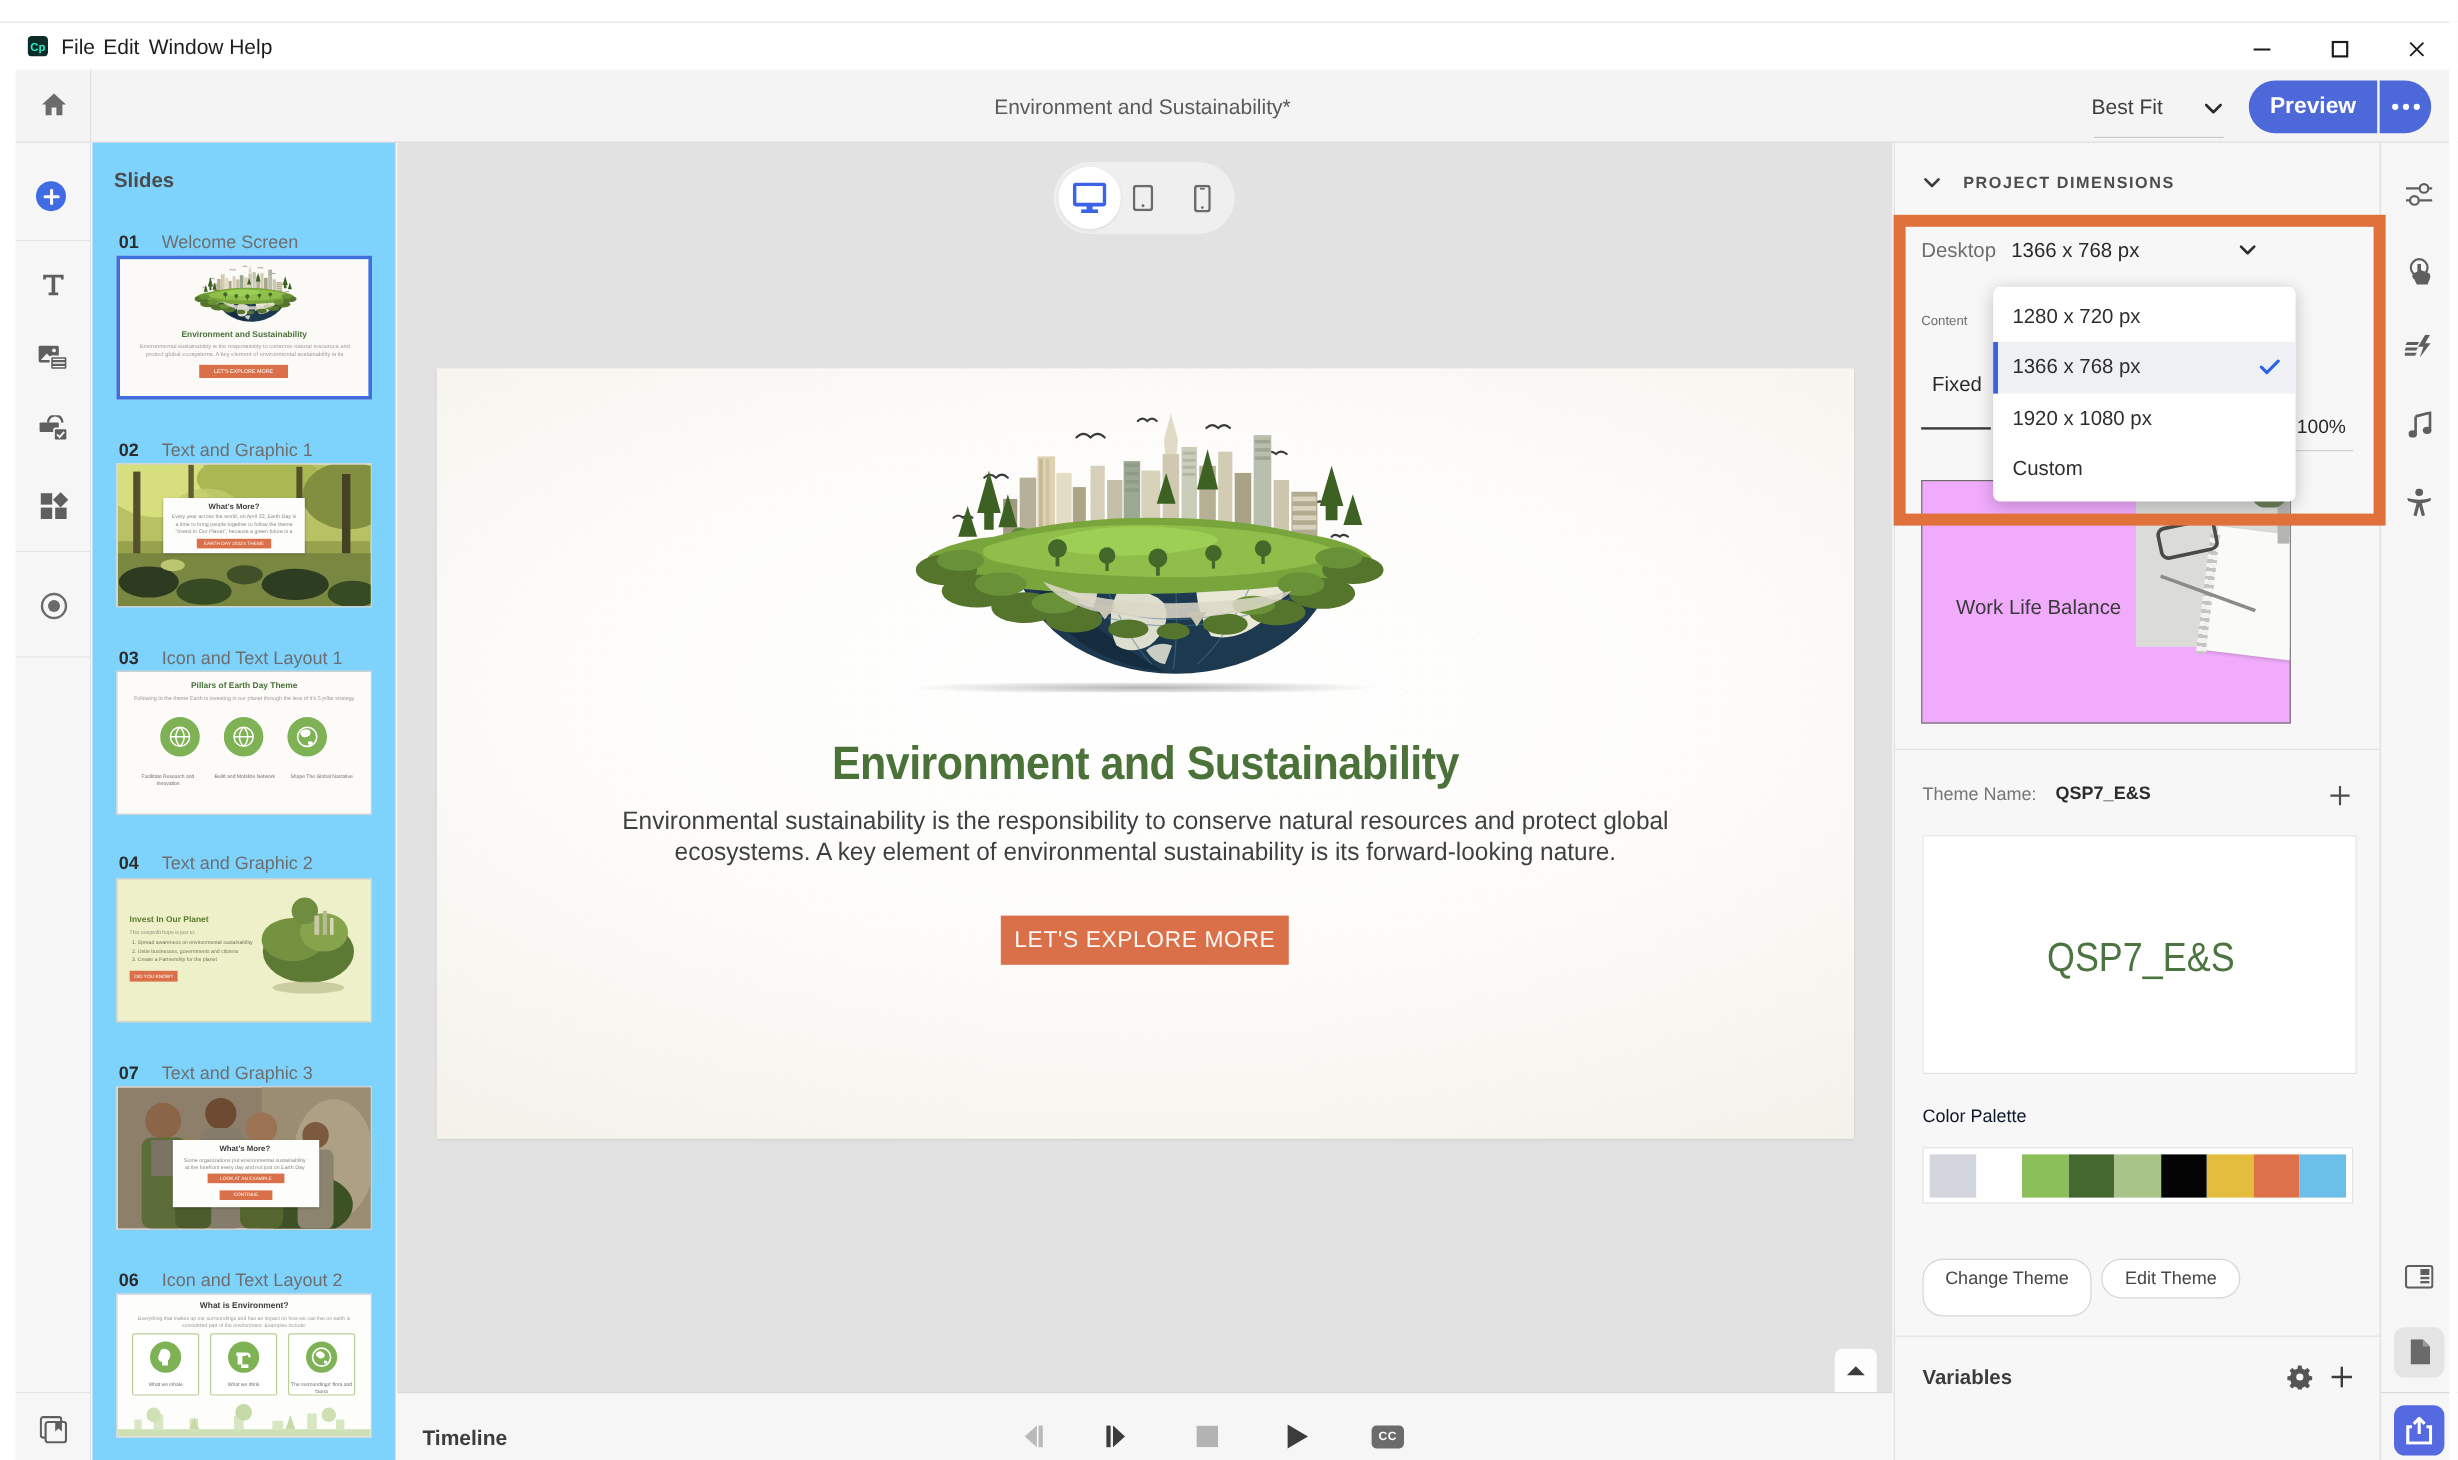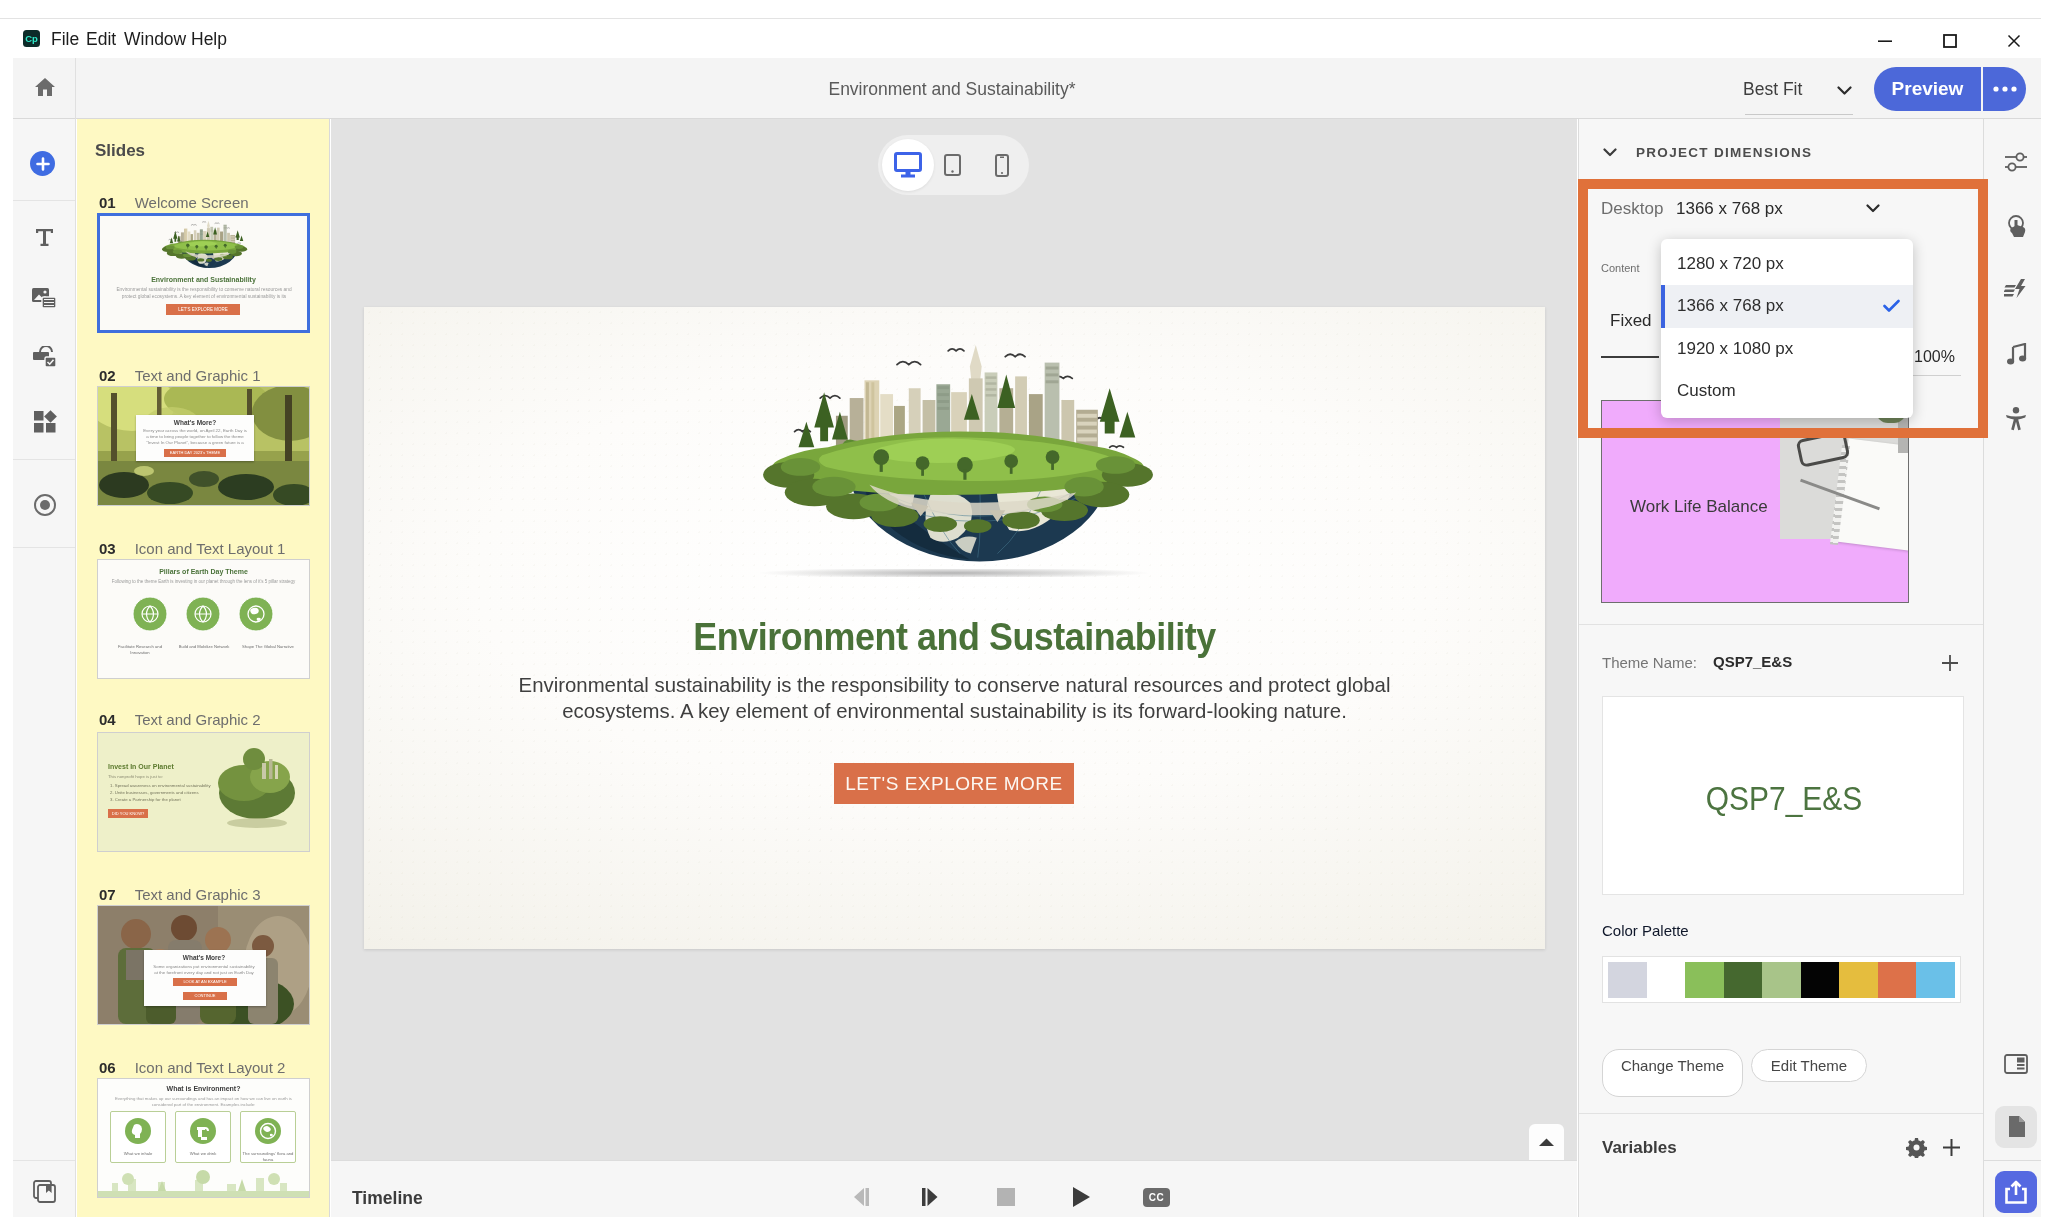--- a/index.html
+++ b/index.html
@@ -13,21 +13,21 @@
 
   
   #toolbar { position:absolute; left:13px; top:58px; width:2035px; height:61px; background:#f4f4f4; border-bottom:1px solid #d9d9d9; }
   #homecol { position:absolute; left:0; top:0; width:63px; height:61px; border-right:1px solid #e0e0e0; }
 
   
   #leftrail { position:absolute; left:13px; top:119px; width:63px; height:1098px; background:#f6f6f6; border-right:1px solid #e0e0e0; }
   .raildiv { position:absolute; left:0; width:62px; height:1px; background:#e4e4e4; }
 
   
-  #slidespanel { position:absolute; left:77px; top:119px; width:253px; height:1098px; background:#fef9c3; border-right:1px solid #d9d9d9; }
+  #slidespanel { position:absolute; left:77px; top:119px; width:253px; height:1098px; background:#7dd3fc; border-right:1px solid #d9d9d9; }
   .slabel { position:absolute; font-size:15px; color:#6e6e6e; }
   .slabel b { color:#2c2c2c; font-weight:700; margin-right:19px; }
   .thumb { position:absolute; left:20px; width:213px; height:120px; background:#fbfaf7; border:1px solid #cfcfcf; overflow:hidden; }
 
   
   #canvas { position:absolute; left:331px; top:119px; width:1246px; height:1041px; background:#e2e2e2; }
   #devicepill { position:absolute; left:547px; top:16px; width:151px; height:60px; background:#efefef; border-radius:30px; }
   #slide { position:absolute; left:33px; top:188px; width:1181px; height:642px; background-image:radial-gradient(rgba(195,190,168,0.08) 1px, rgba(0,0,0,0) 1px), radial-gradient(ellipse 90% 75% at 50% 42%, #ffffff 0%, #fdfcfa 45%, #f2f0e8 100%); background-size:11px 11px, 100% 100%; box-shadow:0 1px 3px rgba(0,0,0,0.12); }
 
   

